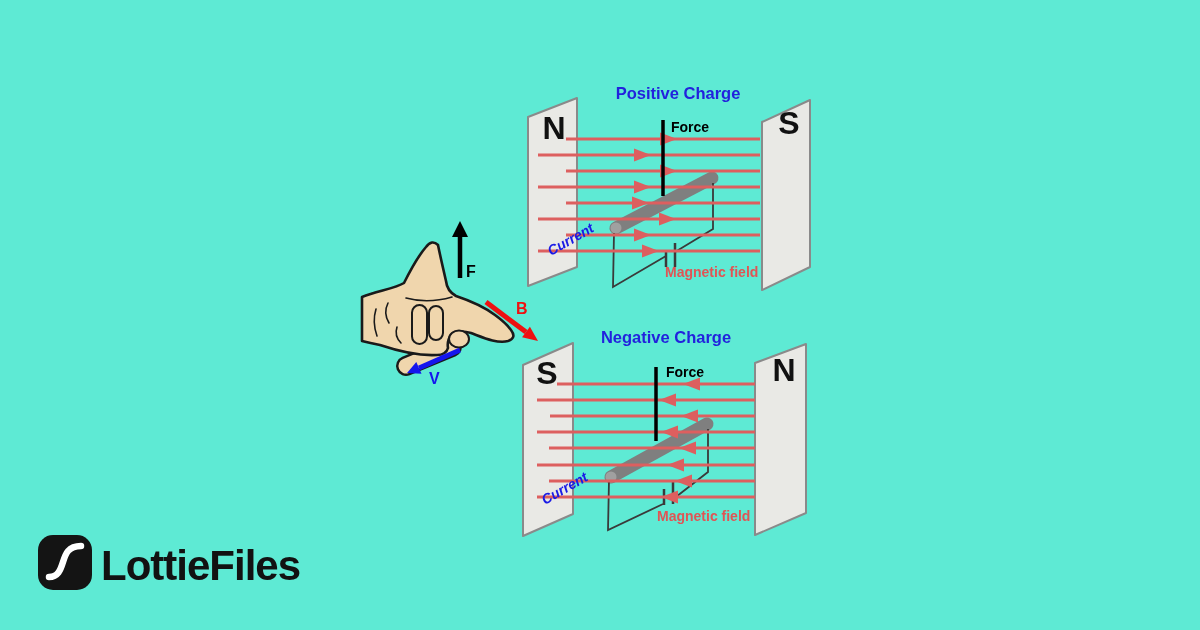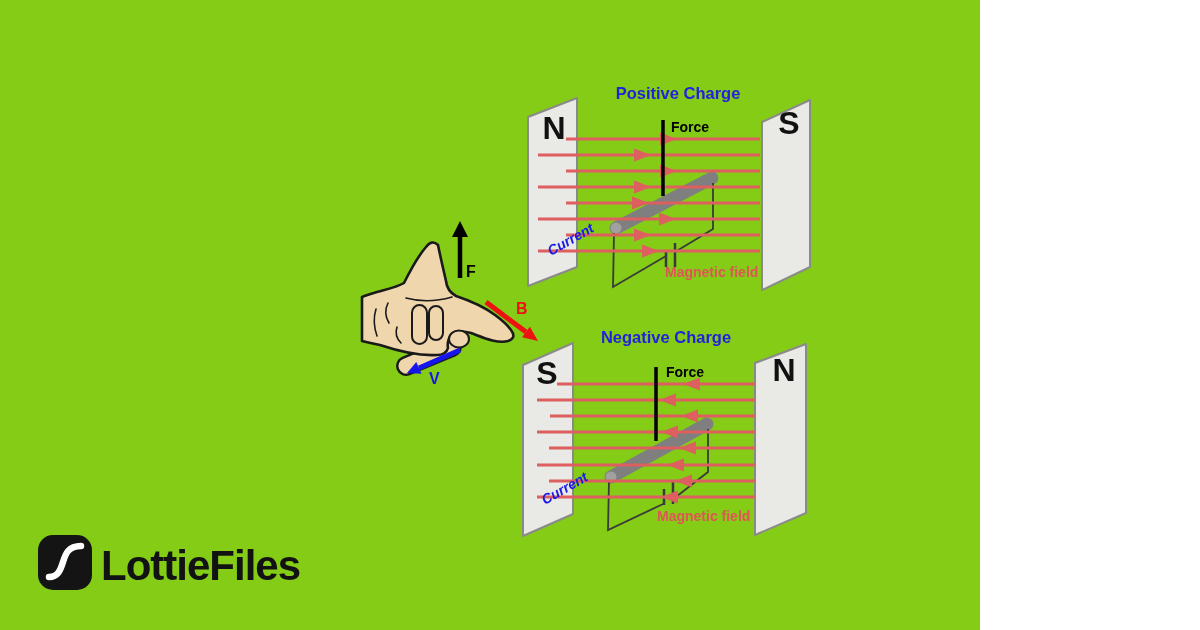--- a/index.html
+++ b/index.html
@@ -1,16 +1,16 @@
 <!DOCTYPE html>
 <html><head>
 <meta charset="utf-8">
 <style>
   html,body{margin:0;padding:0;background:#fff;}
-  .stage{position:relative;width:980px;height:630px;background:#84cc16;overflow:hidden;
+  .stage{position:relative;width:1200px;height:630px;background:#5eead4;overflow:hidden;
          font-family:"Liberation Sans",sans-serif;}
   svg{position:absolute;left:0;top:0;}
   .t-title{font-family:"Liberation Sans",sans-serif;font-weight:bold;font-size:16.5px;fill:#2222dd;}
   .t-pole{font-family:"Liberation Sans",sans-serif;font-weight:bold;font-size:32px;fill:#111;}
   .t-force{font-family:"Liberation Sans",sans-serif;font-weight:bold;font-size:14px;fill:#000;}
   .t-current{font-family:"Liberation Sans",sans-serif;font-weight:bold;font-style:italic;font-size:14px;fill:#1a1ae6;}
   .t-field{font-family:"Liberation Sans",sans-serif;font-weight:bold;font-size:14px;fill:#e05555;}
   .t-f{font-family:"Liberation Sans",sans-serif;font-weight:bold;font-size:16px;fill:#000;}
   .t-b{font-family:"Liberation Sans",sans-serif;font-weight:bold;font-size:16px;fill:#ee1111;}
   .t-v{font-family:"Liberation Sans",sans-serif;font-weight:bold;font-size:16px;fill:#1515ee;}

